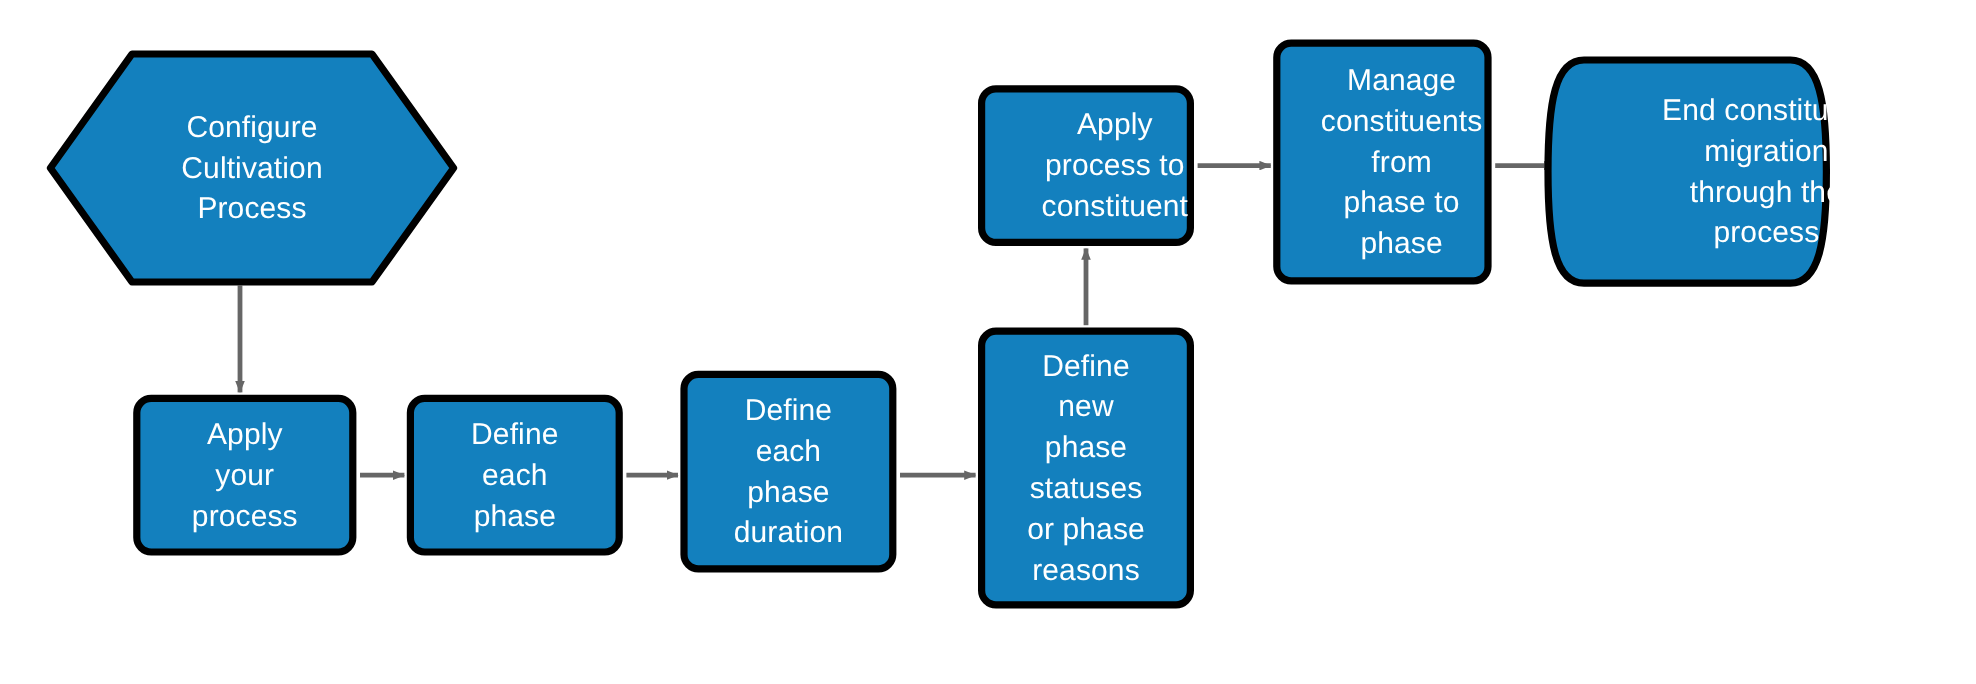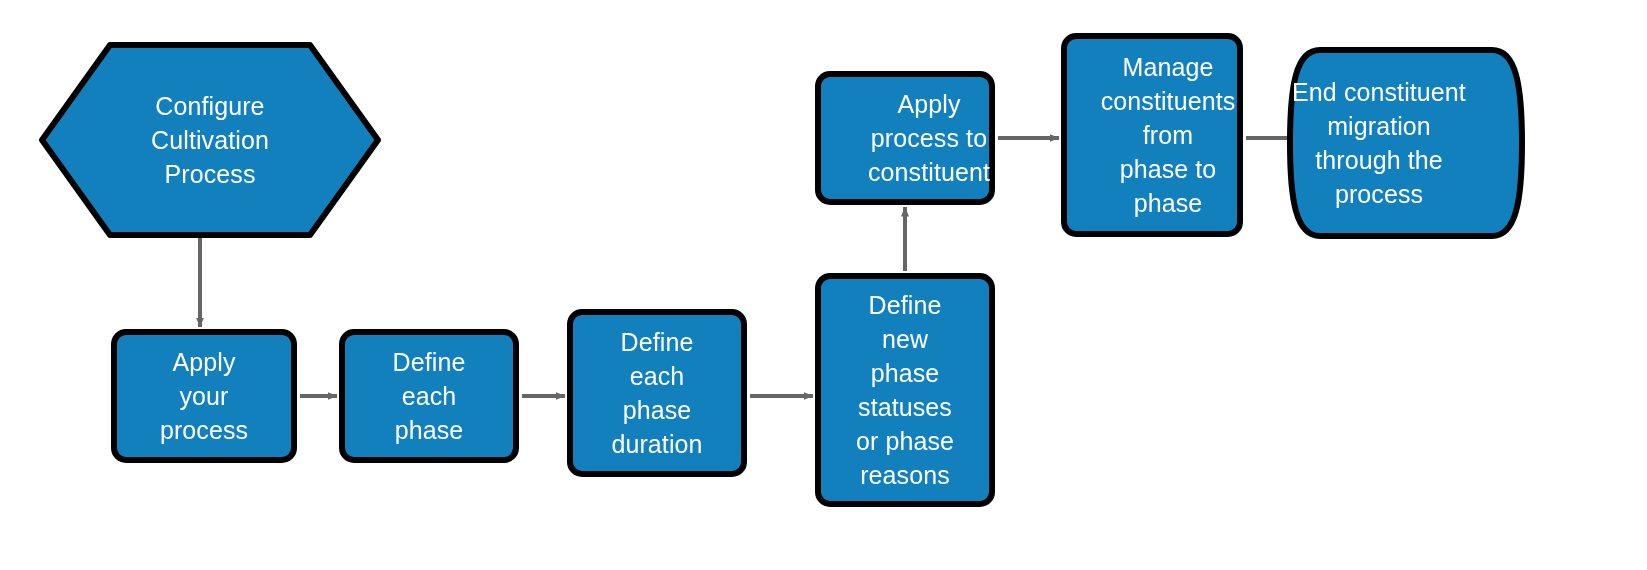--- a/index.html
+++ b/index.html
@@ -124,21 +124,21 @@
   <div class="node-label" style="left:816px; top:74px; width:178px; height:128px;margin-left:24px;">Apply
 process to
 constituent</div>
 
   <div class="node-label" style="left:1076px; top:36px; width:184px; height:198px;">Manage
 constituents
 from
 phase to
 phase</div>
 
-  <div class="node-label" style="left:1267px; top:50px; width:224px; height:186px;">End constituent
+  <div class="node-label" style="left:1360px; top:50px; width:224px; height:186px;">End constituent
 migration
 through the
 process</div>
 
   <div class="node-hit" style="left:42px; top:45px; width:336px; height:190px;"></div>
   <div class="node-hit" style="left:114px; top:332px; width:180px; height:128px;"></div>
   <div class="node-hit" style="left:342px; top:332px; width:174px; height:128px;"></div>
   <div class="node-hit" style="left:570px; top:312px; width:174px; height:162px;"></div>
   <div class="node-hit" style="left:818px; top:276px; width:174px; height:228px;"></div>
   <div class="node-hit" style="left:818px; top:74px; width:174px; height:128px;"></div>

